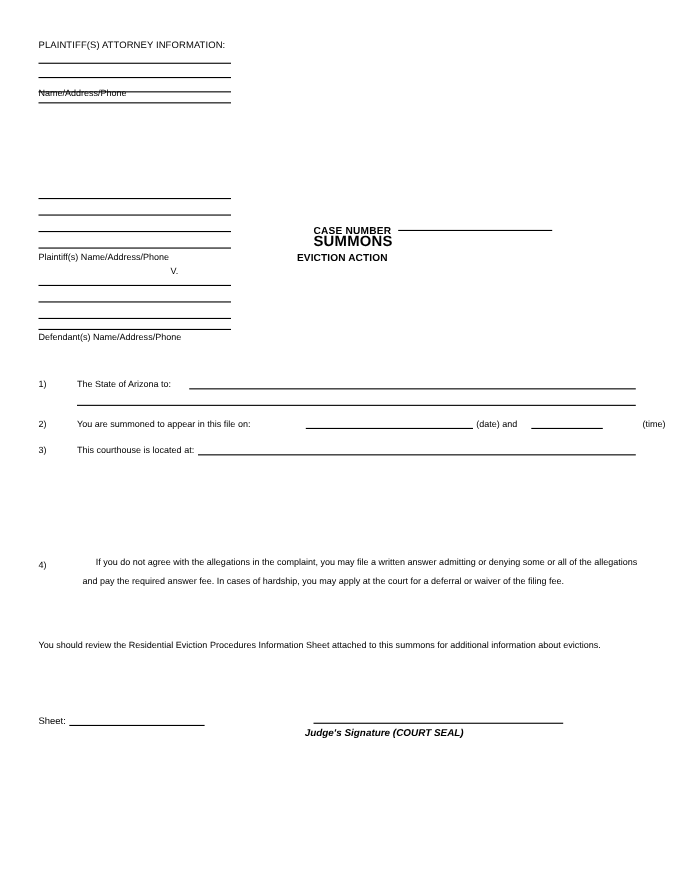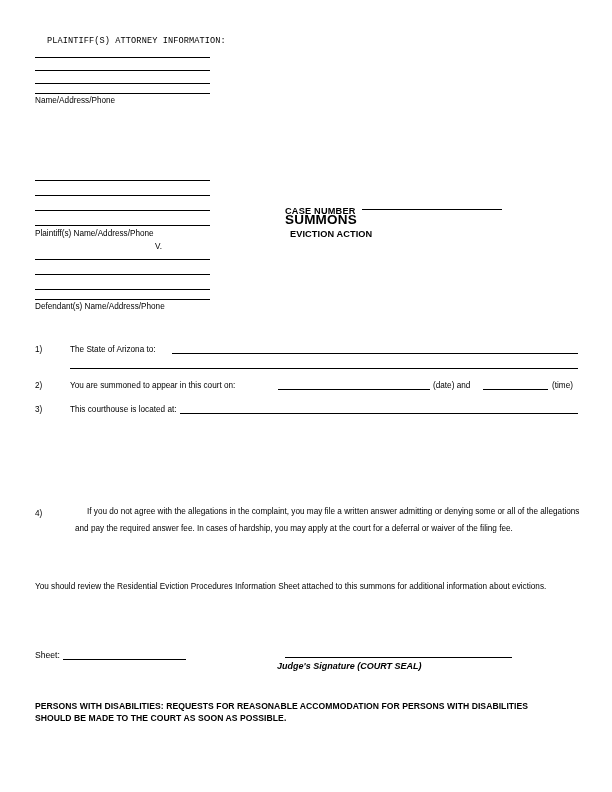--- a/index.html
+++ b/index.html
@@ -96,28 +96,28 @@
   }
 
   
   .footer-text { font-size: 7.8px; white-space: nowrap; margin-top: 48px; }
 </style>
 </head>
 <body>
 
 <div class="page">
 
-  <div class="abs label-head" style="left:47px; top:36px;font-family:Liberation Mono, monospace;">PLAINTIFF(S) ATTORNEY INFORMATION:</div>
+  <div class="abs label-head" style="left:35px; top:36px;">PLAINTIFF(S) ATTORNEY INFORMATION:</div>
 
   <div class="abs rule" style="left:35px; top:57px; width:175px;"></div>
   <div class="abs rule" style="left:35px; top:70px; width:175px;"></div>
   <div class="abs rule" style="left:35px; top:83px; width:175px;"></div>
   <div class="abs rule" style="left:35px; top:93px; width:175px;"></div>
 
-  <div class="abs caption" style="left:35px; top:96px;">Name/Address/Phone</div>
+  <div class="abs caption" style="left:35px; top:80px;">Name/Address/Phone</div>
 
   <div class="abs rule" style="left:35px; top:180px; width:175px;"></div>
   <div class="abs rule" style="left:35px; top:195px; width:175px;"></div>
   <div class="abs rule" style="left:35px; top:210px; width:175px;"></div>
   <div class="abs rule" style="left:35px; top:225px; width:175px;"></div>
 
   <div class="abs caption" style="left:35px; top:229px;">Plaintiff(s) Name/Address/Phone</div>
 
   <div class="abs caption" style="left:155px; top:242px;">V.</div>
 
@@ -128,49 +128,48 @@
 
   <div class="abs caption" style="left:35px; top:302px;">Defendant(s) Name/Address/Phone</div>
 
   <div class="abs" style="left:285px; top:200px;">
     <span class="case-number-label">CASE NUMBER</span>
   </div>
   <div class="abs rule-thin" style="left:362px; top:209px; width:140px;"></div>
 
   <div class="abs summons" style="left:285px; top:212px;text-align:right;">SUMMONS</div>
 
-  <div class="abs eviction" style="left:290px; top:229px;">EVICTION ACTION</div>
+  <div class="abs eviction" style="left:270px; top:229px;">EVICTION ACTION</div>
 
   <div class="abs item-num" style="left:35px; top:345px;">1)</div>
   <div class="abs item-text" style="left:70px; top:345px;text-align:center;">The State of Arizona to:</div>
   <div class="abs rule-thin" style="left:172px; top:353px; width:406px;"></div>
   <div class="abs rule-thin" style="left:70px; top:368px; width:508px;"></div>
 
   <div class="abs item-num" style="left:35px; top:381px;">2)</div>
-  <div class="abs item-text" style="left:70px; top:381px;">You are summoned to appear in this court on:</div>
+  <div class="abs item-text" style="left:70px; top:381px;">You are summoned to appear in this file on:</div>
   <div class="abs rule-thin" style="left:278px; top:389px; width:152px;"></div>
   <div class="abs item-text" style="left:433px; top:381px;">(date) and</div>
   <div class="abs rule-thin" style="left:483px; top:389px; width:65px;"></div>
-  <div class="abs item-text" style="left:552px; top:381px;text-align:right;">(time)</div>
+  <div class="abs item-text" style="left:584px; top:381px;text-align:right;">(time)</div>
 
   <div class="abs item-num" style="left:35px; top:405px;">3)</div>
   <div class="abs item-text" style="left:70px; top:405px;text-align:right;">This courthouse is located at:</div>
   <div class="abs rule-thin" style="left:180px; top:413px; width:398px;"></div>
 
 
   <div class="abs item-num" style="left:35px; top:509px;">4)</div>
   <div class="abs body-par-2" style="left:35px; top:578px;">You should review the Residential Eviction Procedures Information Sheet attached to this summons for additional information about evictions.</div>
 
   <div class="abs body-par" style="left:75px; top:504px; text-indent:12px;">If you do not agree with the allegations in the complaint, you may file a written answer admitting or denying some or all of the allegations and pay the required answer fee. In cases of hardship, you may apply at the court for a deferral or waiver of the filing fee.</div>
 
   <div class="abs date-label" style="left:35px; top:650px;">Sheet:</div>
   <div class="abs rule" style="left:63px; top:659px; width:123px;"></div>
 
   <div class="abs rule-thin" style="left:285px; top:657px; width:227px;"></div>
   <div class="abs sig-caption" style="left:277px; top:661px;">Judge's Signature (COURT SEAL)</div>
 
-  <div class="abs disability" style="left:35px; top:700px;">PERSONS WITH DISABILITIES: REQUESTS FOR REASONABLE ACCOMMODATION FOR PERSONS WITH DISABILITIES SHOULD BE MADE TO THE COURT AS SOON AS POSSIBLE.</div>
 
   <div class="abs rule-thin" style="left:35px; top:738px; width:543px; height:0px; background:transparent;"></div>
   <div class="abs footer-text" style="left:35px; top:743px;">LJ_EA_00001_12212010ST</div>
   <div class="abs footer-text" style="left:437px; top:743px;">Page 4 of 2</div>
 
 </div>
 
 </body></html>

